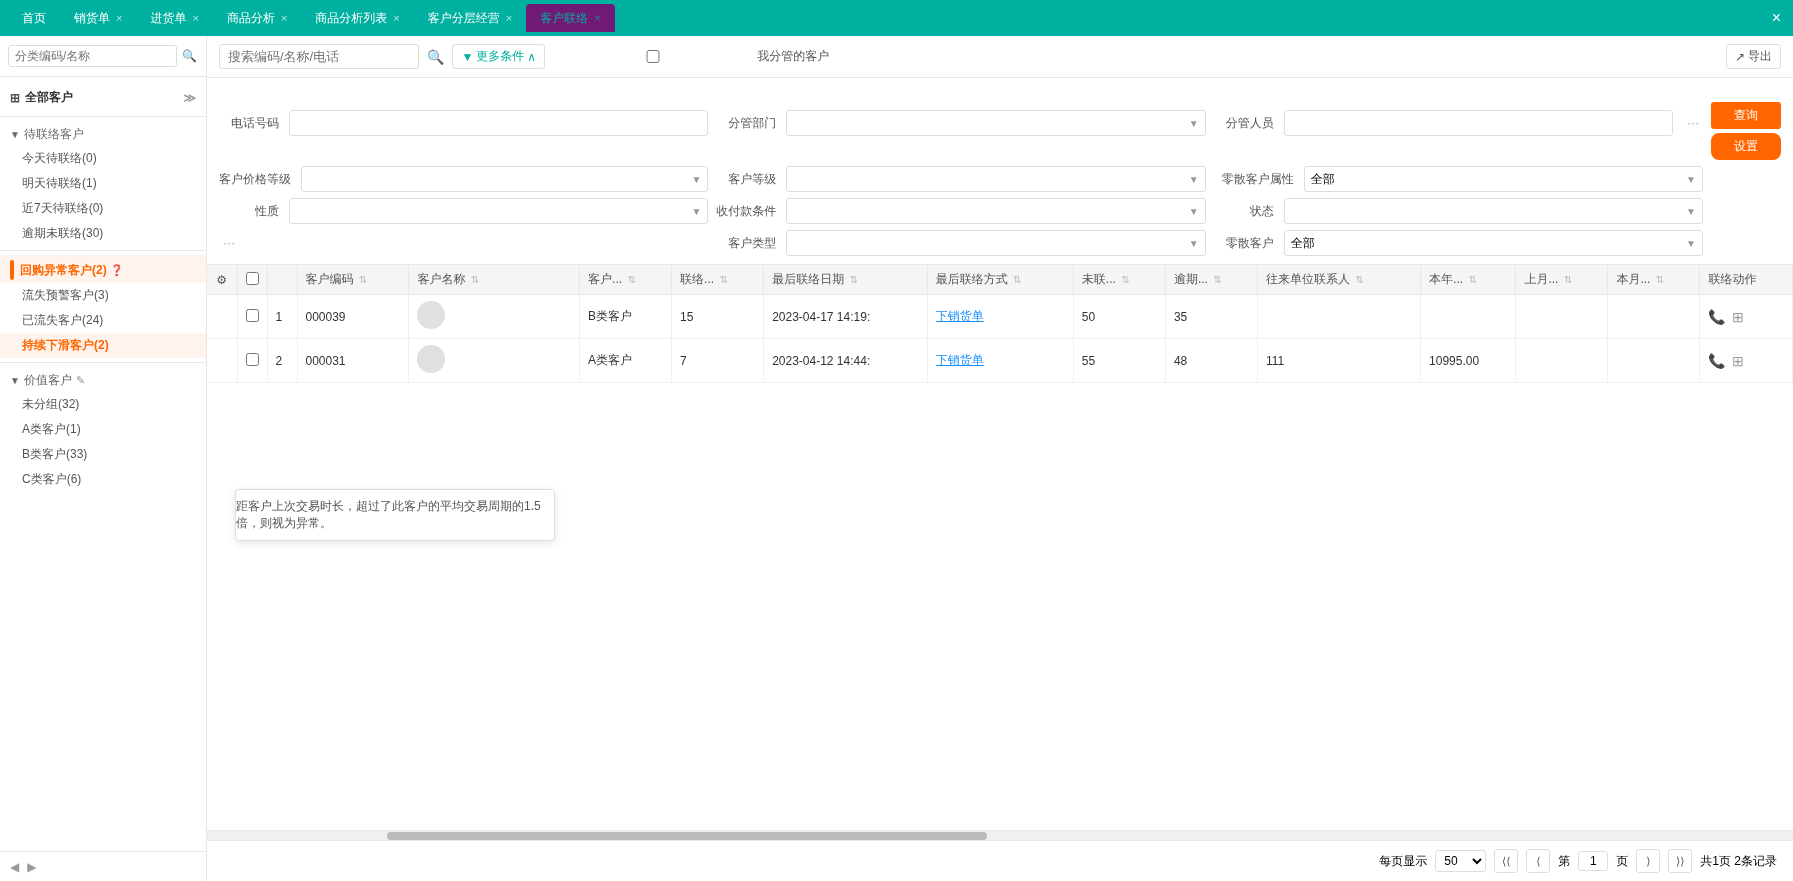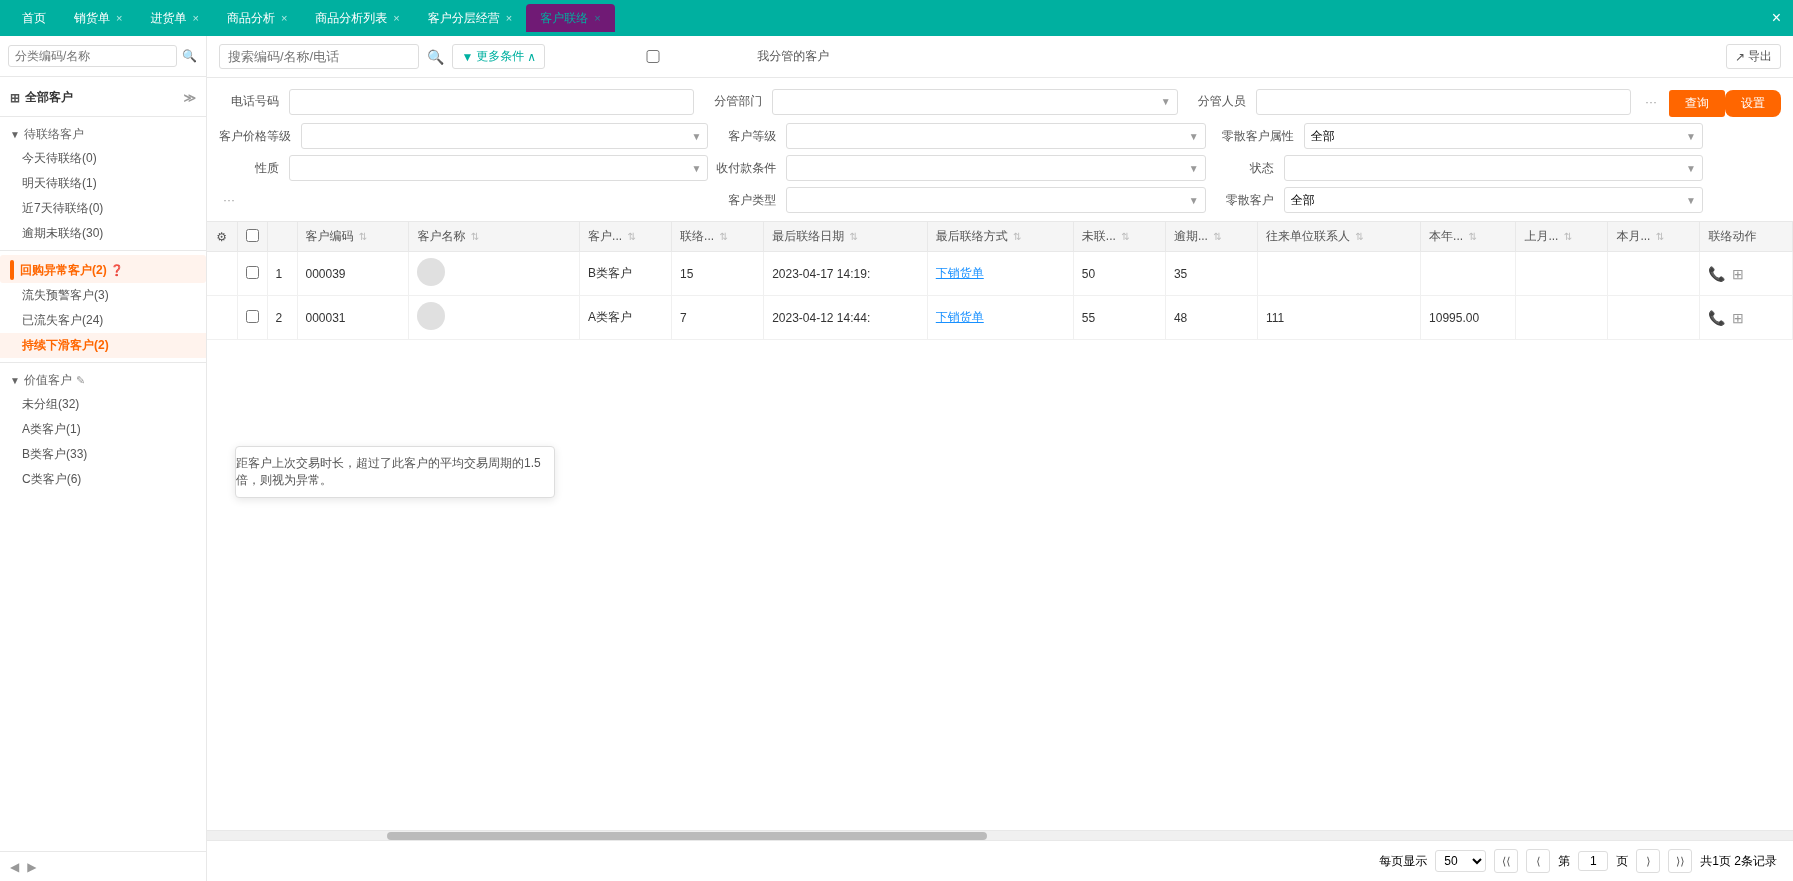--- a/index.html
+++ b/index.html
@@ -274,23 +274,24 @@
       color: #fff;
       border: none;
       border-radius: 8px;
       padding: 5px 16px;
       cursor: pointer;
       font-size: 12px;
       margin-top: 4px;
     }
     .filter-actions {
       display: flex;
-      align-items: flex-end;
+      flex-direction: column;
       justify-content: center;
       min-width: 70px;
+      margin-top: 16px;
     }
 
     
     .table-area {
       flex: 1;
       overflow: auto;
       background: #fff;
       position: relative;
     }
     table {

